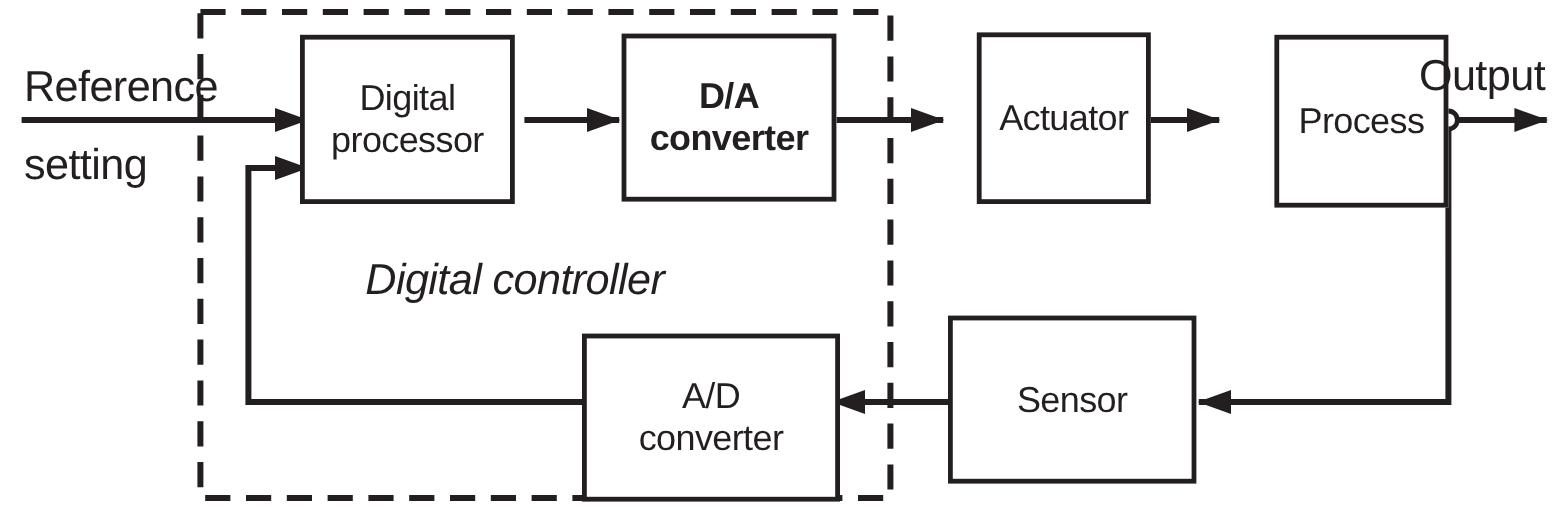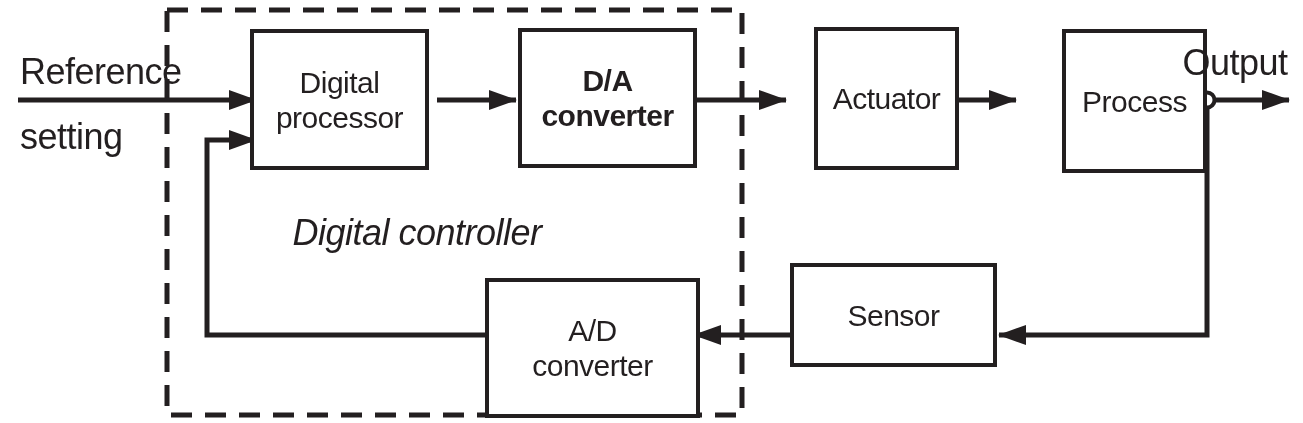--- a/index.html
+++ b/index.html
@@ -74,23 +74,23 @@
   <div class="block" style="left:518px; top:28px; width:179px; height:140px;font-weight:bold;">D/A
 converter</div>
 
   <div class="block" style="left:788px; top:27px; width:145px; height:143px;margin-left:26px;">Actuator</div>
 
   <div class="block" style="left:1018px; top:29px; width:145px; height:144px;margin-left:44px;">Process</div>
 
   <div class="block" style="left:485px; top:278px; width:215px; height:140px;">A/D
 converter</div>
 
-  <div class="block" style="left:790px; top:263px; width:207px; height:104px;">Sensor</div>
+  <div class="block" style="left:790px; top:263px; width:207px; height:140px;">Sensor</div>
 
   <div class="float-label" style="left:20px; top:56px;">Reference</div>
 
   <div class="float-label" style="left:20px; top:121px;">setting</div>
 
   <div class="float-label center" style="left:1173px; top:47px; width:124px;">Output</div>
 
-  <div class="float-label italic center" style="left:292px; top:217px; width:250px;">Digital controller</div>
+  <div class="float-label italic center" style="left:304px; top:217px; width:250px;">Digital controller</div>
 
 </div>
 
 </body></html>

